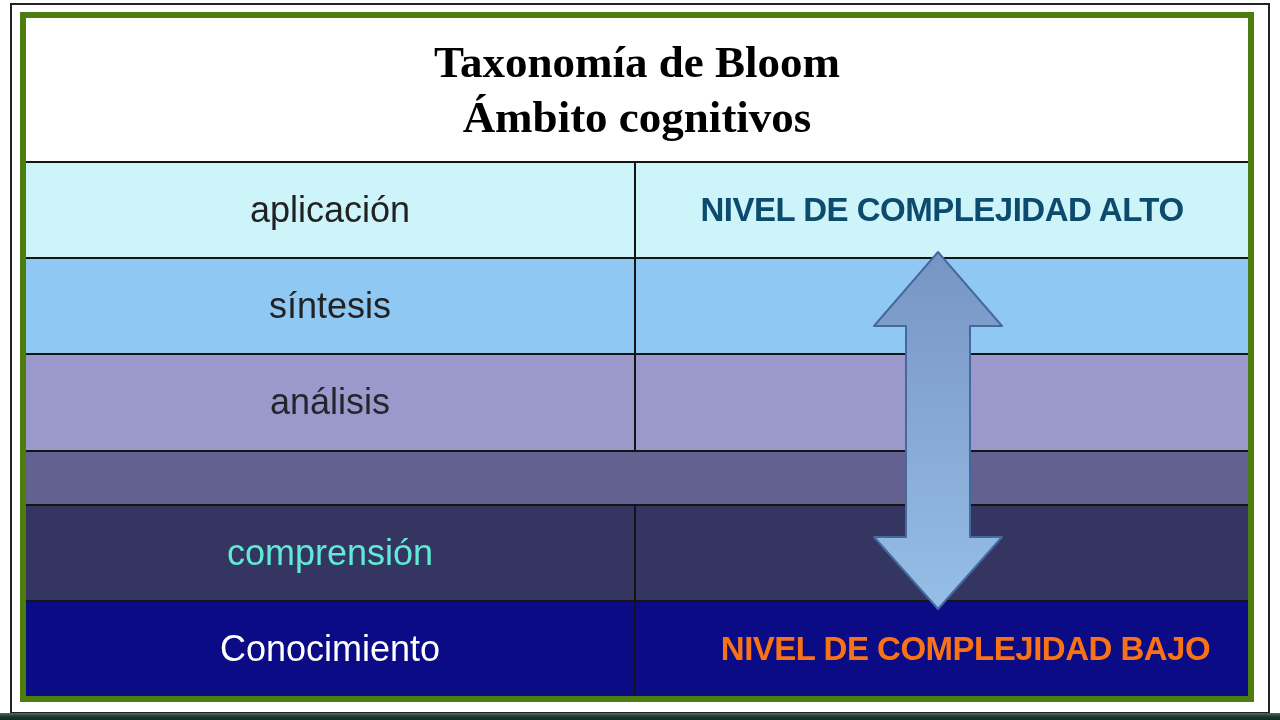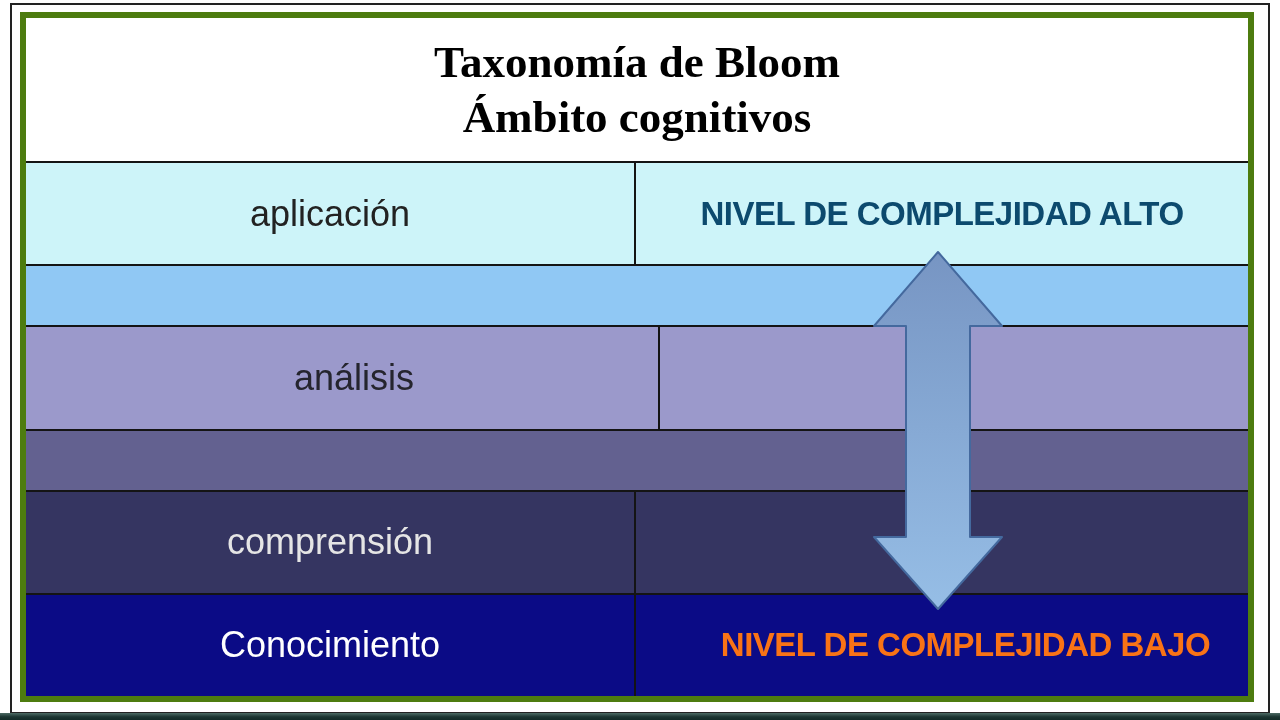--- a/index.html
+++ b/index.html
@@ -103,35 +103,38 @@
   <div class="level-row" style="background: rgb(205, 244, 249); color: rgb(34, 34, 34);">
     <div class="cell-left">
       <span class="row-label">aplicación</span>
     </div>
     <div class="cell-right">
       <span class="complexity-label" id="label-high" style="color: #0c4a6e;">NIVEL DE COMPLEJIDAD ALTO</span>
     </div>
   </div>
 
   <div class="level-row" style="background: rgb(144, 200, 244); color: rgb(34, 34, 34);">
+    <div class="cell-left">
+      <span class="row-label">síntesis</span>
+    </div>
     <div class="cell-right"></div>
   </div>
 
-  <div class="level-row" style="background: rgb(155, 153, 203); color: rgb(37, 37, 46); padding-left: 24px;">
+  <div class="level-row" style="background: rgb(155, 153, 203); color: rgb(37, 37, 46);">
     <div class="cell-left">
       <span class="row-label">análisis</span>
     </div>
     <div class="cell-right"></div>
   </div>
 
   <div class="level-row" style="background: rgb(99, 97, 144); color: rgb(38, 38, 46);">
     <div class="cell-right"></div>
   </div>
 
-  <div class="level-row" style="background: rgb(53, 53, 97); color: #e5e5e5;">
+  <div class="level-row" style="background: rgb(53, 53, 97); color: #5eead4;">
     <div class="cell-left">
       <span class="row-label">comprensión</span>
     </div>
     <div class="cell-right"></div>
   </div>
 
   <div class="level-row" style="background: rgb(11, 11, 134); color: rgb(255, 255, 255); gap: 47px;">
     <div class="cell-left">
       <span class="row-label">Conocimiento</span>
     </div>

